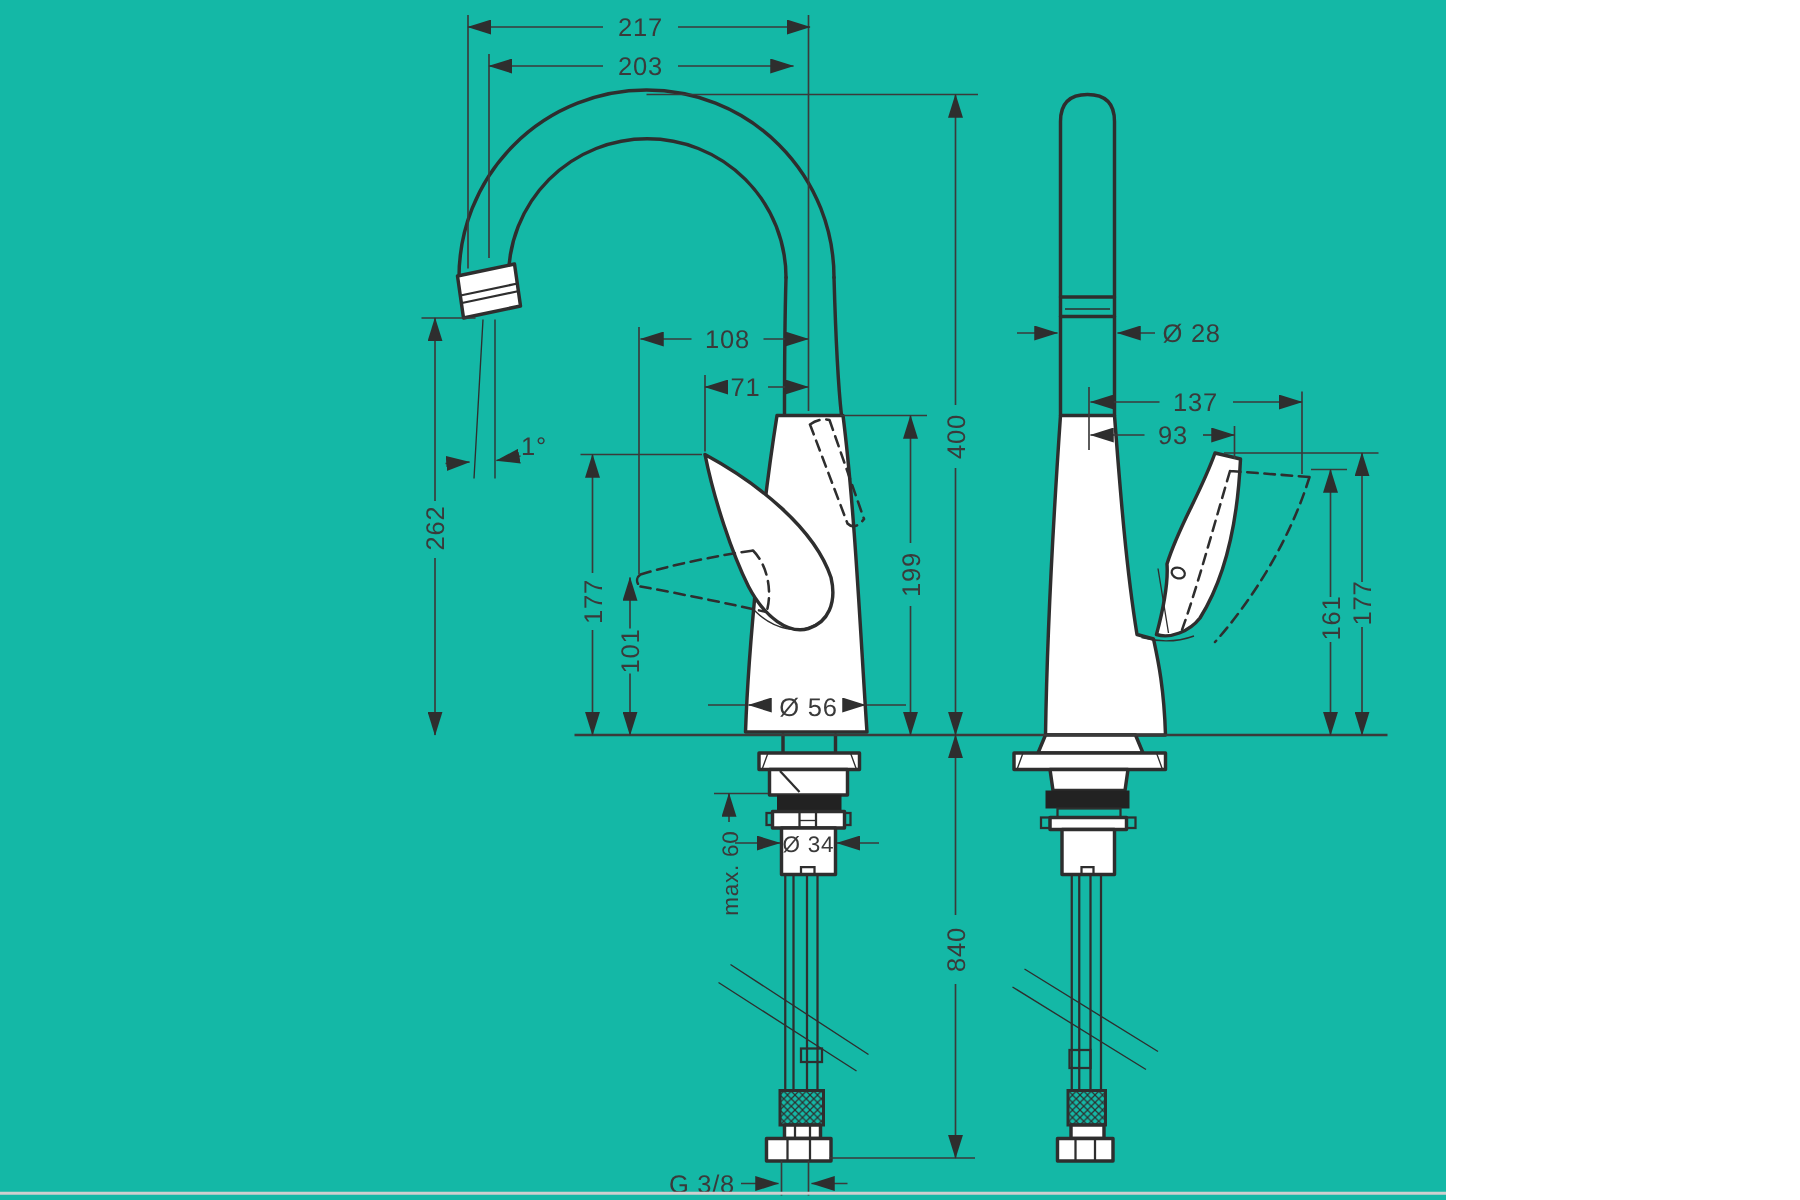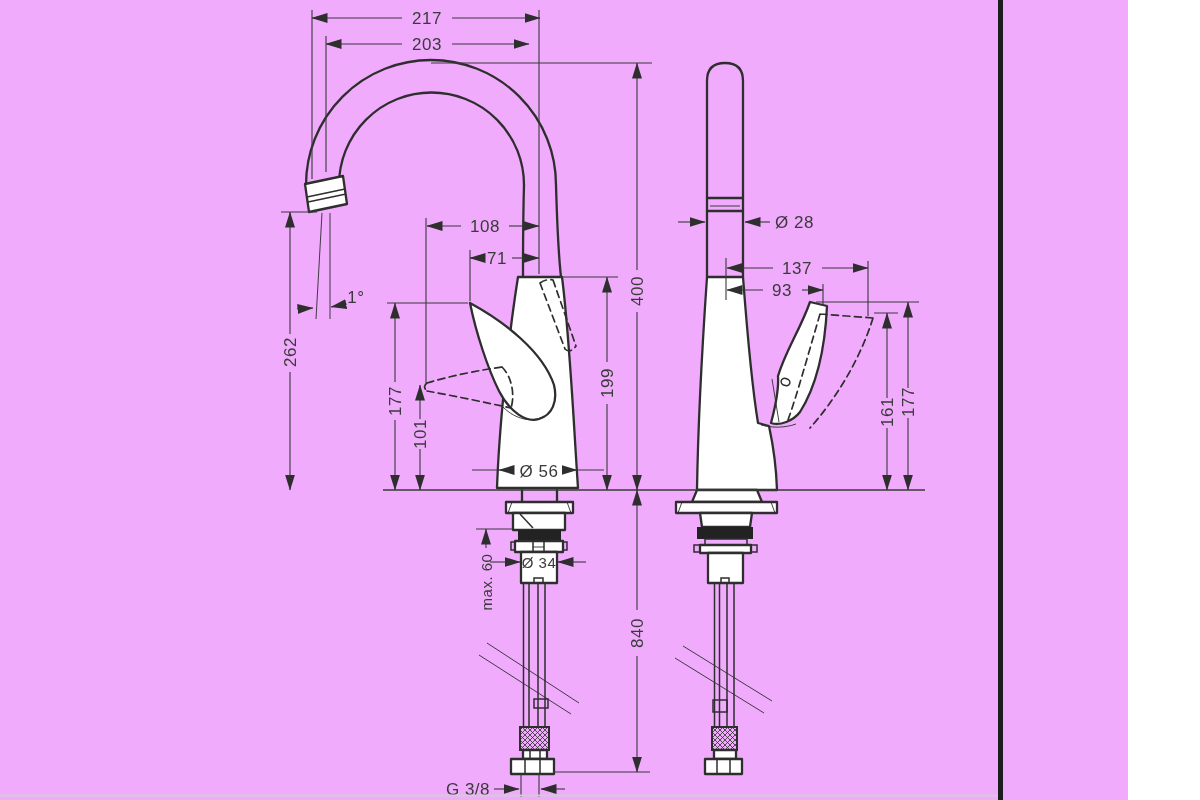--- a/index.html
+++ b/index.html
@@ -1,16 +1,16 @@
 <!DOCTYPE html>
 <html><head>
 <meta charset="utf-8">
 <style>
   html,body{margin:0;padding:0;background:#ffffff;}
-  .stage{position:relative;width:1128px;height:800px;background:#f0abfc;overflow:hidden;}
+  .stage{position:relative;width:964px;height:800px;background:#14b8a6;overflow:hidden;}
   svg{display:block;}
   svg text{font-family:"Liberation Sans","DejaVu Sans",sans-serif;font-size:17px;fill:#3a3a3a;letter-spacing:.5px;}
   svg text.sm{font-size:15px;}
   .ol{stroke:#2e2e2e;stroke-width:2.3;fill:none;stroke-linejoin:round;stroke-linecap:round;}
   .olf{stroke:#2e2e2e;stroke-width:2.3;fill:#ffffff;stroke-linejoin:round;stroke-linecap:round;}
   .md{stroke:#2e2e2e;stroke-width:1.5;fill:none;}
   .tn{stroke:#2e2e2e;stroke-width:0.9;fill:none;}
   .dim{stroke:#3a3a3a;stroke-width:1.1;fill:none;}
   .base{stroke:#3a3a3a;stroke-width:1.6;fill:none;}
   .dsh{stroke:#2e2e2e;stroke-width:1.7;fill:none;stroke-dasharray:7 4.5;stroke-linecap:round;}

